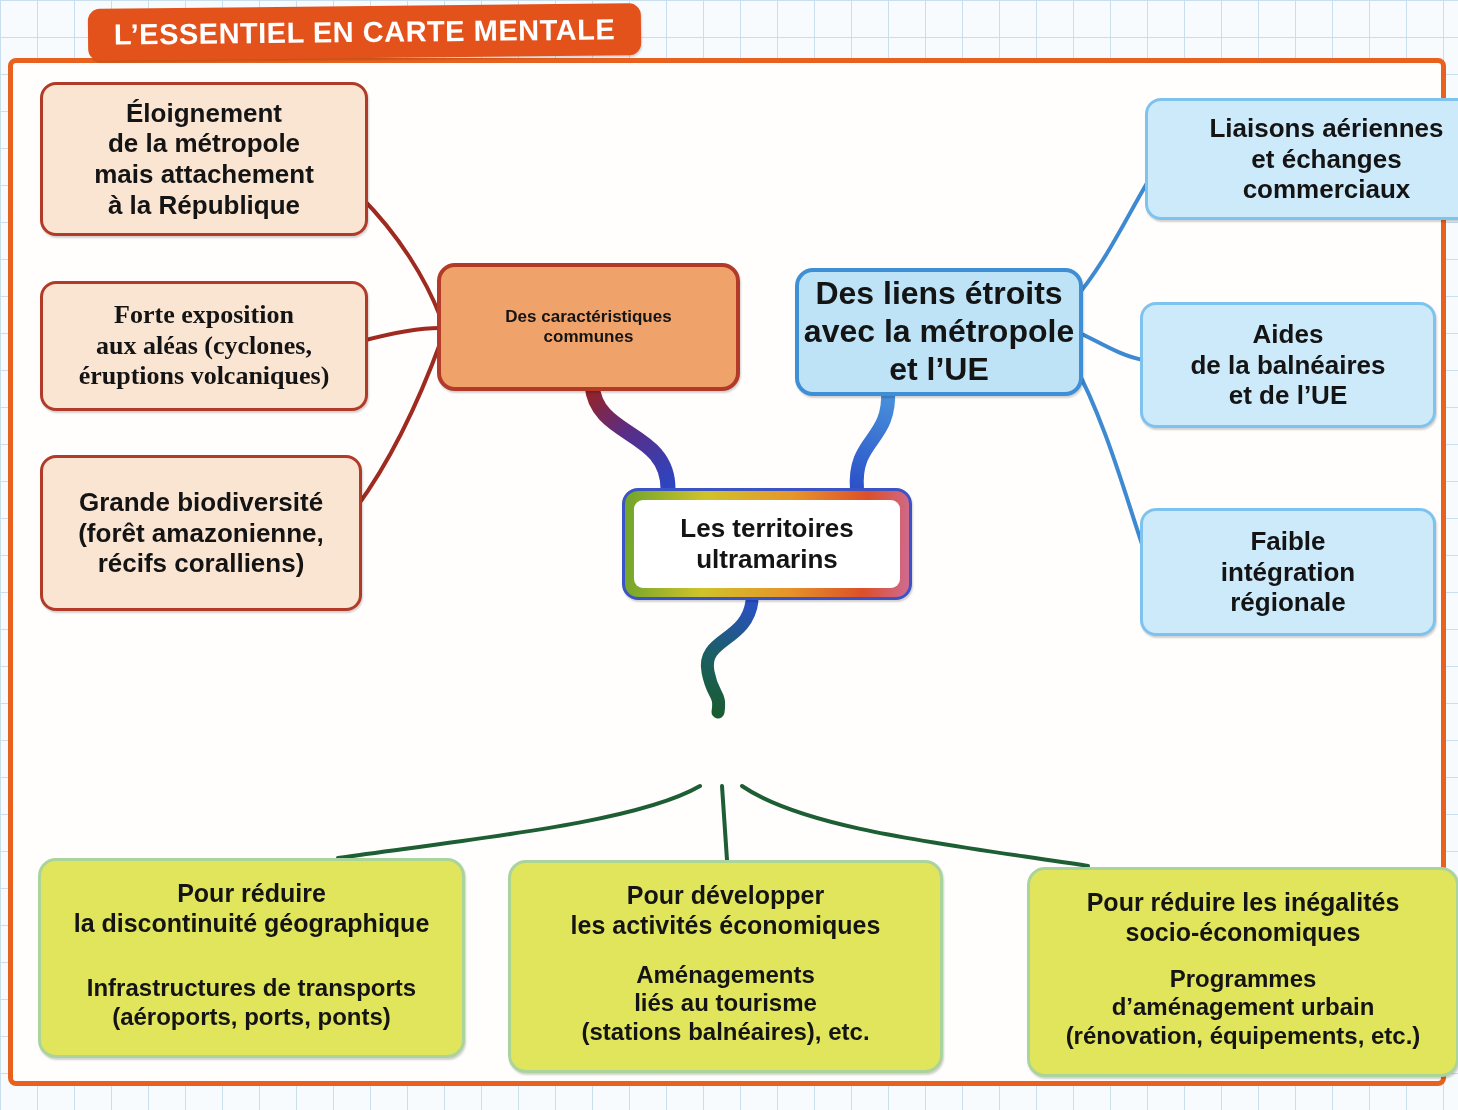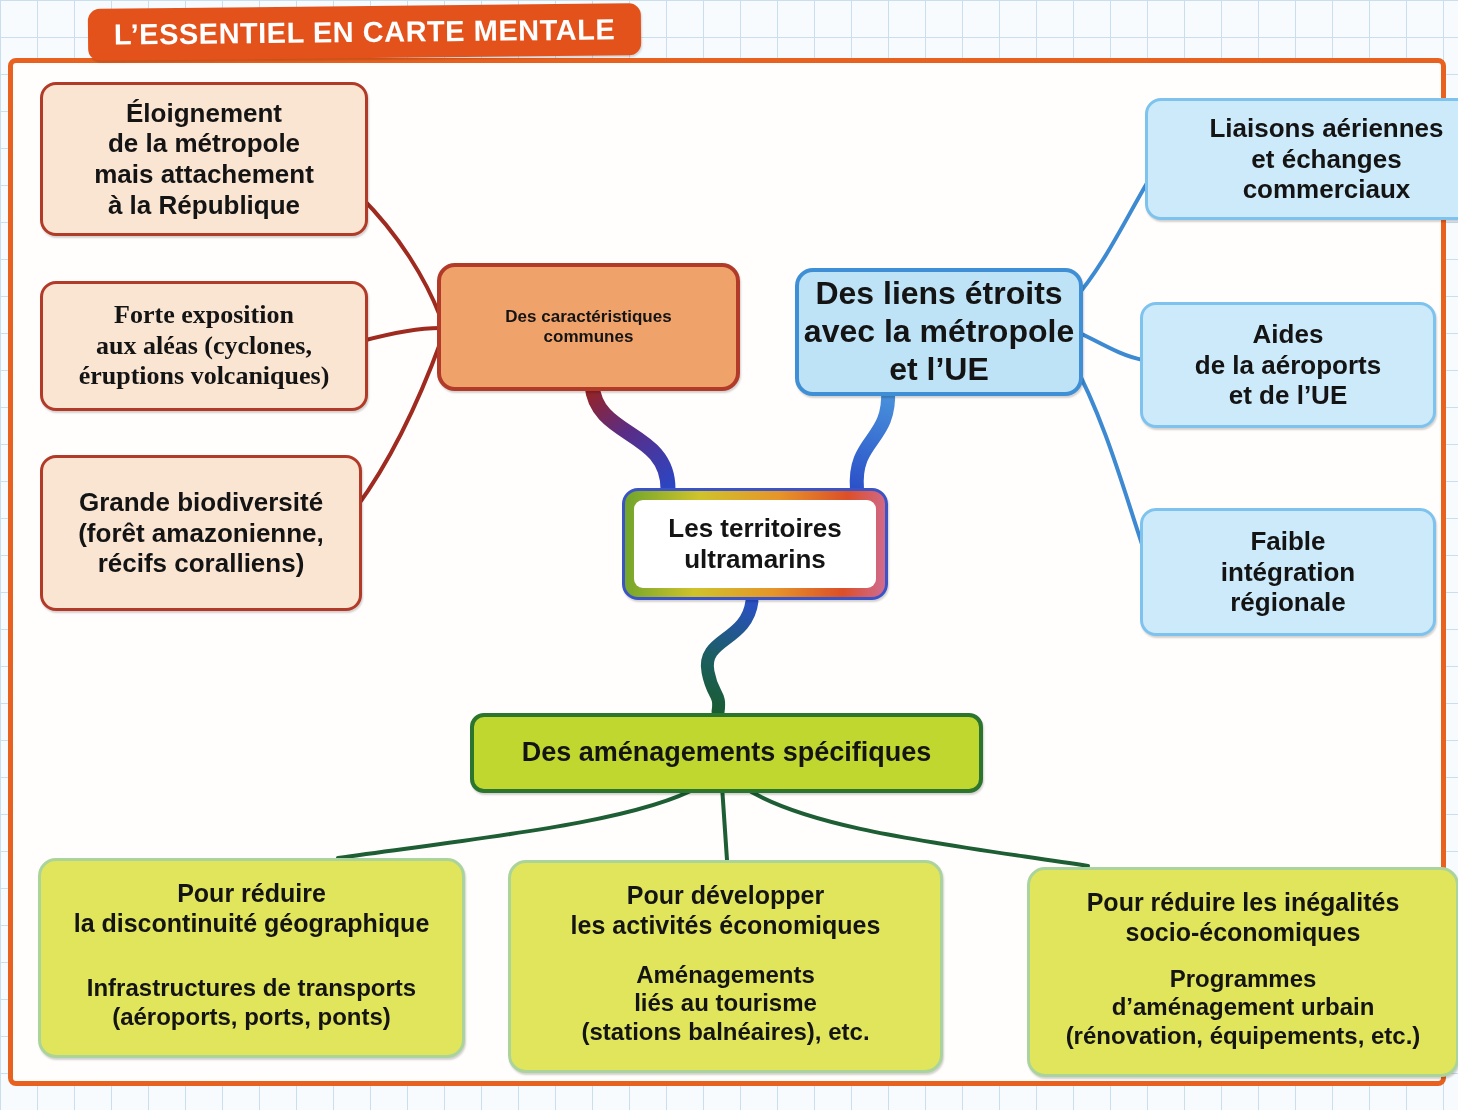--- a/index.html
+++ b/index.html
@@ -43,21 +43,21 @@
   .n-links{
     left:795px;top:268px;width:280px;height:120px;
     background:#bfe3f6;border:4px solid #3f8fd6;border-radius:18px;font-size:32px;
   }
   .blue-sub{background:#cdeafб;background:#cdeafa;border:3px solid #7ec3ee;border-radius:16px;font-size:26px;}
   .n-link1{left:1145px;top:98px;width:287px;height:116px;padding-left:35px;}
   .n-link2{left:1140px;top:302px;width:290px;height:120px;}
   .n-link3{left:1140px;top:508px;width:290px;height:122px;}
   
   .n-center{
-    left:622px;top:488px;width:266px;height:112px;
+    left:622px;top:488px;width:290px;height:112px;
     background:linear-gradient(93deg,#6fa42c 0%,#cfc32b 28%,#e6952a 58%,#dc4f28 84%,#cf6b92 100%);
     border:3px solid #3b53c4;border-radius:16px;padding:0;box-sizing:border-box;
   }
   .n-center .inner{
     position:absolute;left:9px;top:9px;right:9px;bottom:9px;
     background:#fff;border-radius:9px;display:flex;align-items:center;justify-content:center;
     font-size:26px;white-space:pre-line;
   }
   
   .n-amenagements{
@@ -131,32 +131,31 @@
   <div class="node n-characteristics">Des caractéristiques
 communes</div>
 
   <div class="node n-links">Des liens étroits
 avec la métropole
 et l’UE</div>
   <div class="node blue-sub n-link1">Liaisons aériennes
 et échanges
 commerciaux</div>
   <div class="node blue-sub n-link2">Aides
-de la aéroports
+de la balnéaires
 et de l’UE</div>
   <div class="node blue-sub n-link3">Faible
 intégration
 régionale</div>
 
   <div class="node n-center">
     <div class="inner">Les territoires
 ultramarins</div>
   </div>
 
-  <div class="node n-amenagements">Des aménagements spécifiques</div>
 
   <div class="node goal n-goal1">
     <div class="g-title">Pour réduire
 la discontinuité géographique</div>
     <div class="g-body">Infrastructures de transports
 (aéroports, ports, ponts)</div>
   </div>
   <div class="node goal n-goal2">
     <div class="g-title">Pour développer
 les activités économiques</div>

